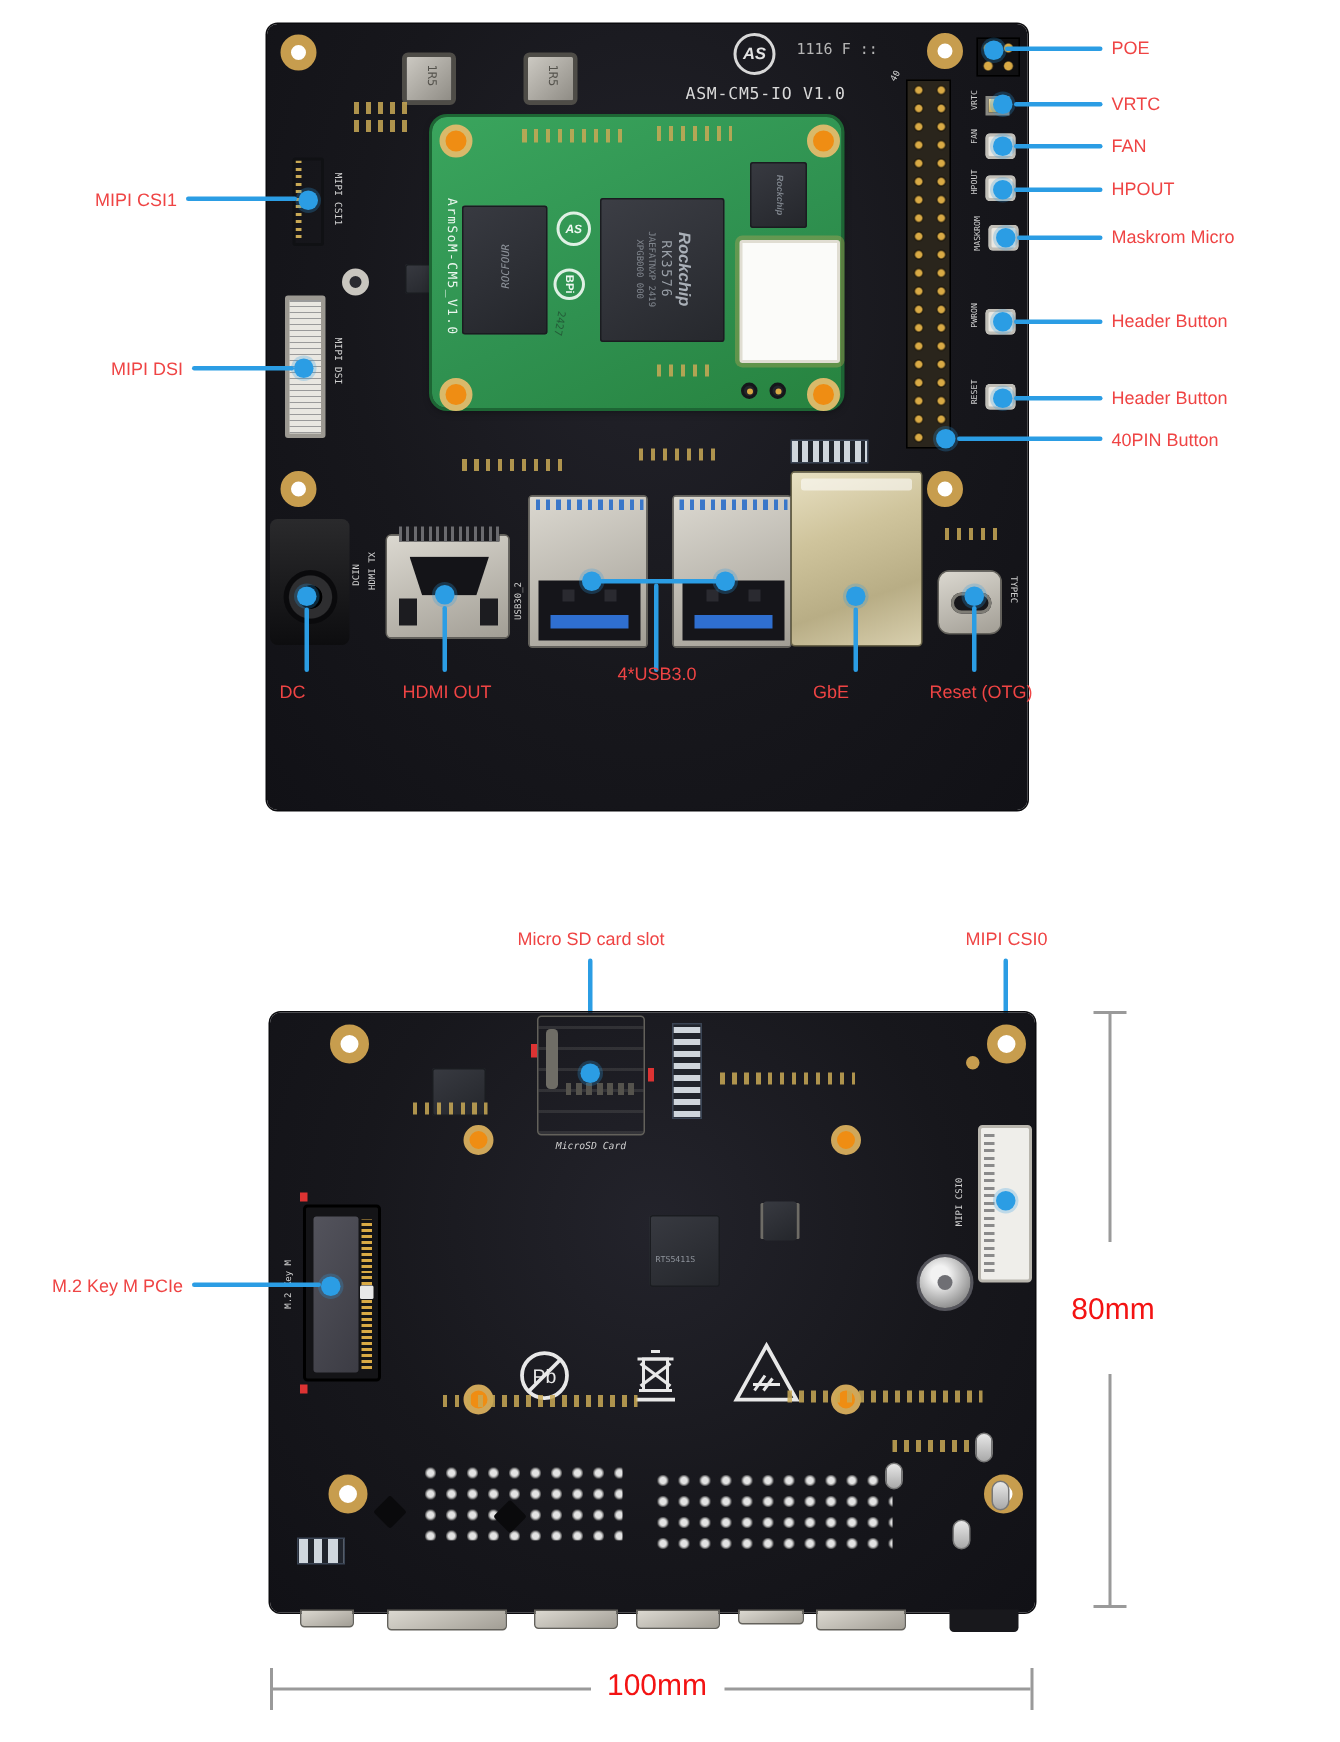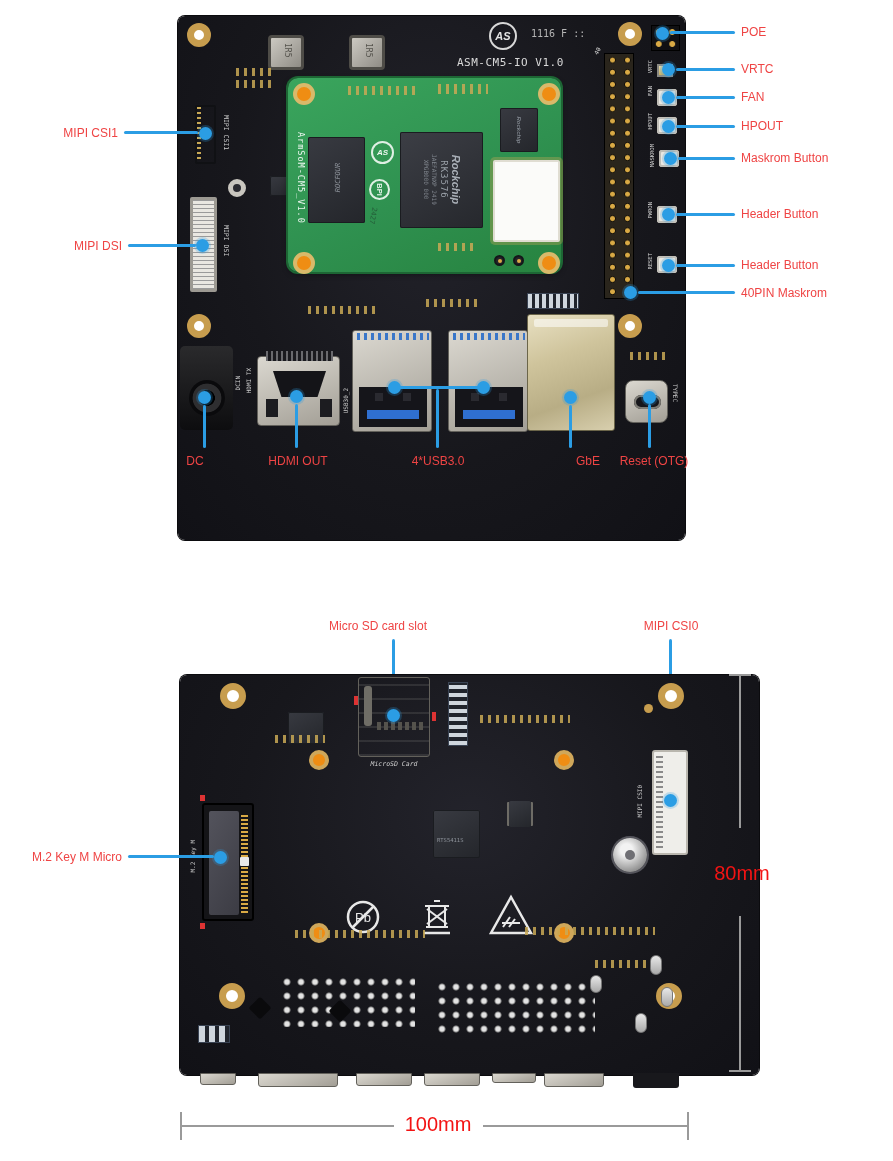--- a/index.html
+++ b/index.html
@@ -220,62 +220,62 @@
   <div class="cdot" style="left:662px;top:91px"></div>
   <div class="cline" style="left:676px;top:96px;width:59px;height:3px"></div>
   <div class="lbl" style="left:741px;top:88px">FAN</div>
 
   <div class="cdot" style="left:662px;top:120px"></div>
   <div class="cline" style="left:676px;top:125px;width:59px;height:3px"></div>
   <div class="lbl" style="left:741px;top:117px">HPOUT</div>
 
   <div class="cdot" style="left:664px;top:152px"></div>
   <div class="cline" style="left:678px;top:157px;width:57px;height:3px"></div>
-  <div class="lbl" style="left:741px;top:149px">Maskrom Button</div>
+  <div class="lbl" style="left:741px;top:149px">Maskrom Micro</div>
 
   <div class="cdot" style="left:662px;top:208px"></div>
   <div class="cline" style="left:676px;top:213px;width:59px;height:3px"></div>
   <div class="lbl" style="left:741px;top:205px">Header Button</div>
 
   <div class="cdot" style="left:662px;top:259px"></div>
   <div class="cline" style="left:676px;top:264px;width:59px;height:3px"></div>
   <div class="lbl" style="left:741px;top:256px">Header Button</div>
 
   <div class="cdot" style="left:624px;top:286px"></div>
   <div class="cline" style="left:638px;top:291px;width:97px;height:3px"></div>
-  <div class="lbl" style="left:741px;top:284px">40PIN Maskrom</div>
+  <div class="lbl" style="left:741px;top:284px">40PIN Button</div>
 
   <div class="cdot" style="left:198px;top:391px"></div>
   <div class="cline" style="left:203px;top:405px;width:3px;height:43px"></div>
   <div class="lbl c" style="left:155px;top:452px;width:80px">DC</div>
 
   <div class="cdot" style="left:290px;top:390px"></div>
   <div class="cline" style="left:295px;top:404px;width:3px;height:44px"></div>
   <div class="lbl c" style="left:238px;top:452px;width:120px">HDMI OUT</div>
 
   <div class="cdot" style="left:388px;top:381px"></div>
   <div class="cdot" style="left:477px;top:381px"></div>
   <div class="cline" style="left:399px;top:386px;width:80px;height:3px"></div>
   <div class="cline" style="left:436px;top:389px;width:3px;height:59px"></div>
-  <div class="lbl c" style="left:373px;top:452px;width:130px">4*USB3.0</div>
+  <div class="lbl c" style="left:373px;top:440px;width:130px">4*USB3.0</div>
 
   <div class="cdot" style="left:564px;top:391px"></div>
   <div class="cline" style="left:569px;top:405px;width:3px;height:43px"></div>
-  <div class="lbl c" style="left:548px;top:452px;width:80px">GbE</div>
+  <div class="lbl c" style="left:514px;top:452px;width:80px">GbE</div>
 
   <div class="cdot" style="left:643px;top:391px"></div>
   <div class="cline" style="left:648px;top:404px;width:3px;height:44px"></div>
   <div class="lbl c" style="left:584px;top:452px;width:140px">Reset (OTG)</div>
 
-  <div class="lbl c" style="left:288px;top:617px;width:180px">Micro SD card slot</div>
+  <div class="lbl c" style="left:304px;top:617px;width:180px">Micro SD card slot</div>
   <div class="cline" style="left:392px;top:639px;width:3px;height:71px"></div>
   <div class="lbl c" style="left:601px;top:617px;width:140px">MIPI CSI0</div>
   <div class="cline" style="left:669px;top:639px;width:3px;height:156px"></div>
 
-  <div class="board" style="left:180px;top:675px;width:579px;height:400px">
+  <div class="board" style="left:180px;top:675px;width:510px;height:400px">
 
     <div class="hole" style="left:40px;top:8px;width:26px;height:26px"></div>
     <div class="hole" style="left:478px;top:8px;width:26px;height:26px"></div>
     <div class="hole" style="left:39px;top:308px;width:26px;height:26px"></div>
     <div class="hole" style="left:476px;top:308px;width:26px;height:26px"></div>
     <div class="abs" style="left:464px;top:29px;width:9px;height:9px;border-radius:50%;background:#c79d4e"></div>
     <div class="holeo" style="left:129px;top:75px;width:20px;height:20px"></div>
     <div class="holeo" style="left:374px;top:75px;width:20px;height:20px"></div>
     <div class="holeo" style="left:129px;top:248px;width:20px;height:20px"></div>
     <div class="holeo" style="left:374px;top:248px;width:20px;height:20px"></div>
@@ -359,21 +359,21 @@
   </div>
 
   <div class="tab silver" style="left:200px;top:1073px;width:36px;height:12px"></div>
   <div class="tab silver" style="left:258px;top:1073px;width:80px;height:14px"></div>
   <div class="tab silver" style="left:356px;top:1073px;width:56px;height:13px"></div>
   <div class="tab silver" style="left:424px;top:1073px;width:56px;height:13px"></div>
   <div class="tab silver" style="left:492px;top:1073px;width:44px;height:10px"></div>
   <div class="tab silver" style="left:544px;top:1073px;width:60px;height:14px"></div>
   <div class="tab" style="left:633px;top:1073px;width:46px;height:15px;background:#18181c"></div>
 
-  <div class="lbl r" style="left:6px;top:848px;width:116px">M.2 Key M Micro</div>
+  <div class="lbl r" style="left:6px;top:848px;width:116px">M.2 Key M PCIe</div>
   <div class="cline" style="left:128px;top:855px;width:86px;height:3px"></div>
   <div class="cdot" style="left:214px;top:851px"></div>
   <div class="cdot" style="left:387px;top:709px"></div>
   <div class="cdot" style="left:664px;top:794px"></div>
 
   <div class="dimseg" style="left:729px;top:674px;width:22px;height:2px"></div>
   <div class="dimseg" style="left:739px;top:676px;width:2px;height:152px"></div>
   <div class="dimtxt" style="left:712px;top:862px;width:60px">80mm</div>
   <div class="dimseg" style="left:739px;top:916px;width:2px;height:154px"></div>
   <div class="dimseg" style="left:729px;top:1070px;width:22px;height:2px"></div>

